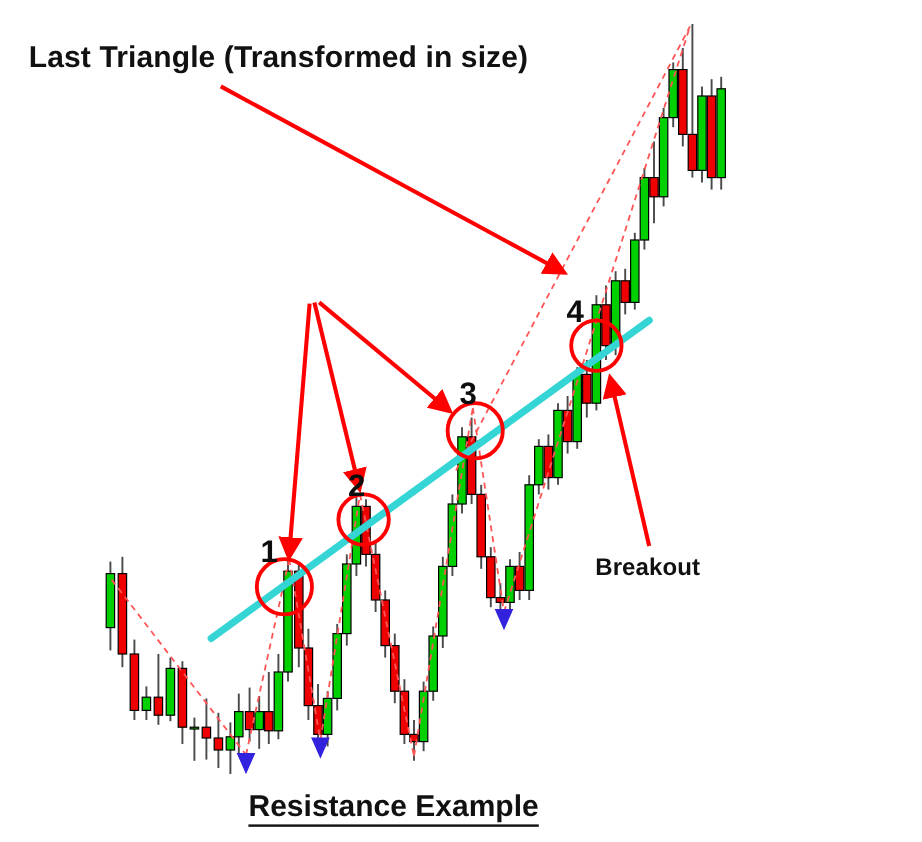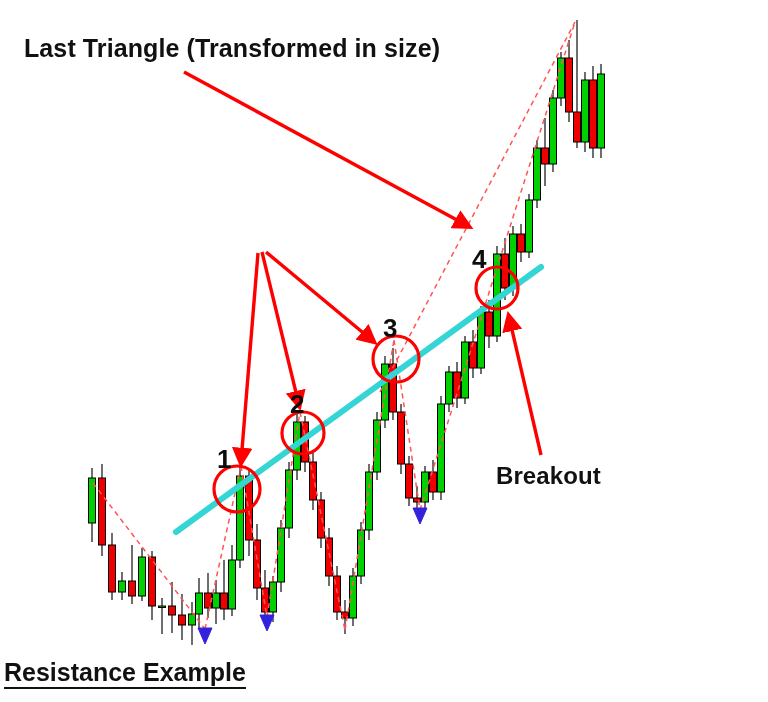--- a/index.html
+++ b/index.html
@@ -13,24 +13,24 @@
   #chart-svg{position:absolute;left:0;top:0;width:768px;height:702px;display:block;}
   .ann-label{
     position:absolute;
     font-weight:bold;
     color:#111111;
     white-space:nowrap;
     letter-spacing:.1px;
   }
   #label-last-triangle{left:24px;top:34px;font-size:25px;}
   #label-further-buying{left:104px;top:215px;font-size:25px;}
-  #label-breakout{left:496px;top:462px;font-size:24px;}
+  #label-breakout{left:496px;top:462px;font-size:20px;}
   #caption-resistance{
-    position:absolute;left:4px;top:658px;width:624px;
-    font-size:25px;font-weight:bold;color:#111;
+    position:absolute;left:16px;top:658px;width:624px;
+    text-align:center;font-size:25px;font-weight:bold;color:#111;
   }
   #caption-resistance span{
     border-bottom:2px solid #111;padding-bottom:1px;
   }
   .pt-num{
     position:absolute;font-size:26px;font-weight:bold;color:#0d0d0d;
   }
 </style>
 </head>
 <body>

